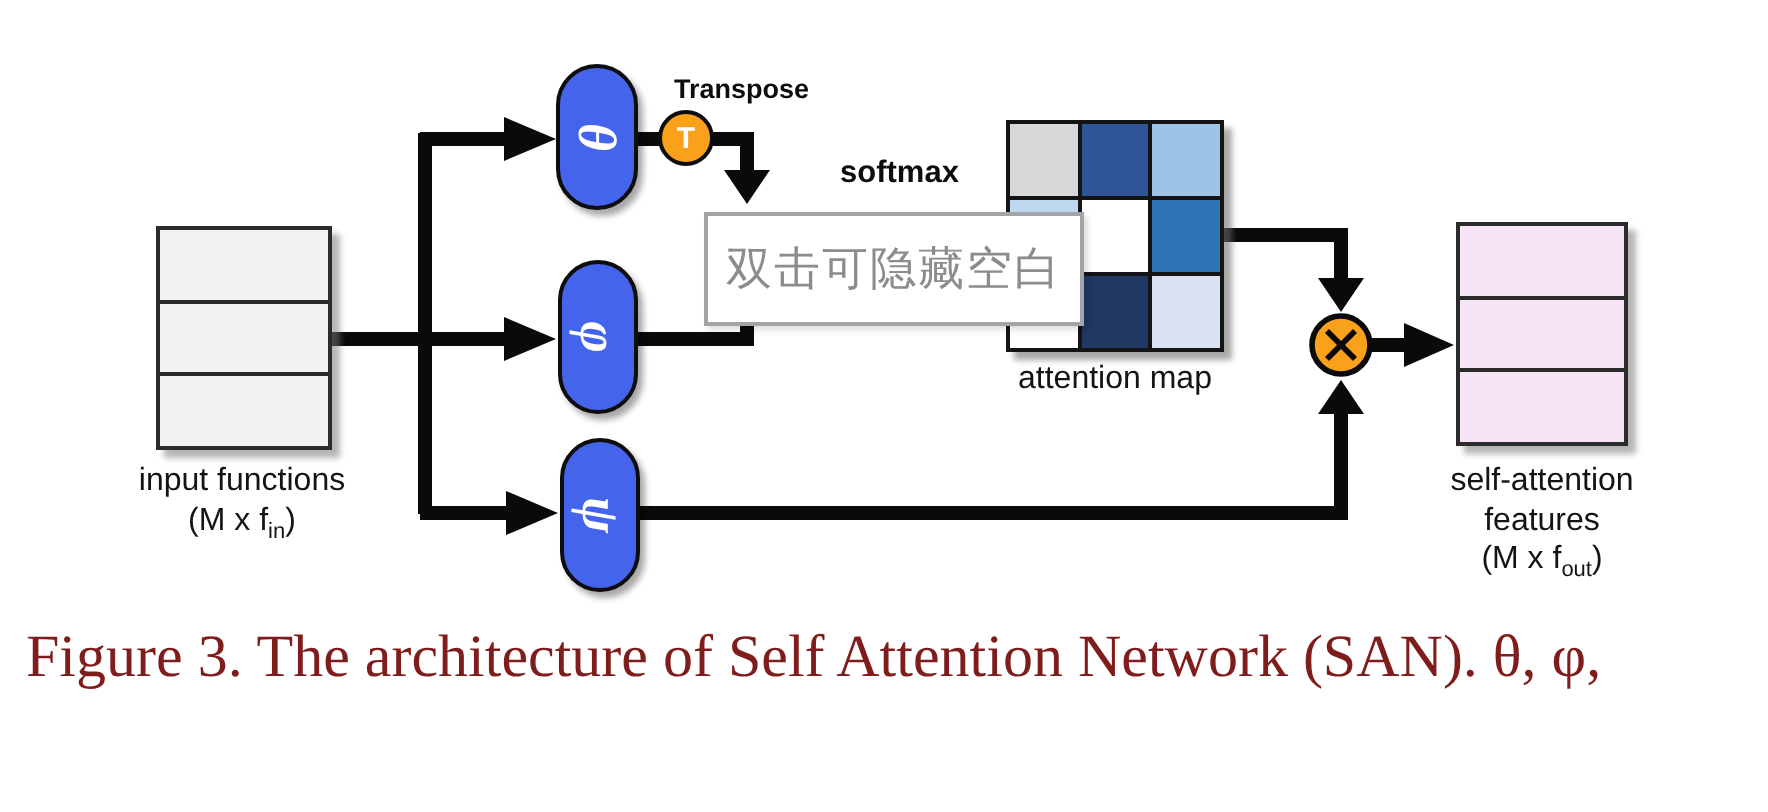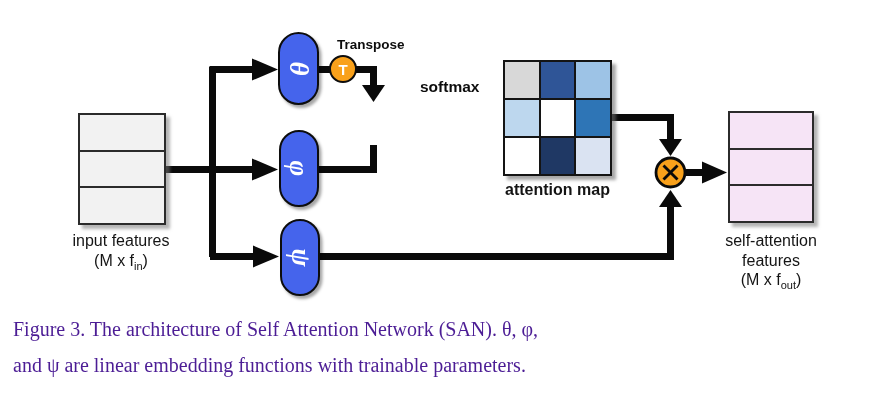--- a/index.html
+++ b/index.html
@@ -45,34 +45,34 @@
   #attention-grid{position:absolute;left:503px;top:60px;width:105px;height:112px;z-index:10;
                   background:#141414;display:grid;
                   grid-template-columns:repeat(3,1fr);grid-template-rows:repeat(3,1fr);
                   gap:2px;padding:2px;box-shadow:4px 4px 3px rgba(110,110,110,.6);}
   #attention-grid .cell{width:100%;height:100%;}
 
   
   .shape-label{position:absolute;z-index:12;text-align:center;color:#141414;
                font-size:16px;line-height:19.5px;}
   #input-label{left:46px;top:231px;width:150px;}
-  #attmap-label{left:482px;top:180px;width:151px;font-weight:bold;}
+  #attmap-label{left:482px;top:180px;width:151px;}
   #output-label{left:696px;top:231px;width:150px;}
   .shape-label sub{font-size:11px;}
 
   
   #tooltip{position:absolute;left:352px;top:106px;width:186px;height:53px;z-index:50;
            background:#ffffff;border:2px solid #a3a3a8;
            display:flex;align-items:center;justify-content:center;
            color:#8c8c8c;font-size:23px;letter-spacing:1px;
            box-shadow:2px 2px 3px rgba(0,0,0,.13);}
 
   
   #caption{position:absolute;left:13px;top:311px;width:868px;z-index:12;
-           font-family:"Liberation Serif",serif;font-size:20px;line-height:36px;color:#4c1d95;}
+           font-family:"Liberation Serif",serif;font-size:30px;line-height:36px;color:#7f1d1d;}
 </style>
 </head>
 <body>
 
 <div id="canvas">
 
   <svg id="wires" width="884" height="406">
     <g stroke="#0a0a0a" stroke-width="7" fill="none">
       <g>
         <path d="M163,169.5 H253"></path>
@@ -113,21 +113,21 @@
       <line x1="677.5" y1="165.5" x2="663.5" y2="179.5" stroke="#0a0a0a" stroke-width="2.8"></line>
     </g>
   </svg>
 
   <div id="input-box" class="featbox">
     <div class="row"></div>
     <div class="row"></div>
     <div class="row"></div>
   </div>
   <div id="input-label" class="shape-label">
-    <div>input features</div>
+    <div>input functions</div>
     <div><span>(M x f</span><sub>in</sub><span>)</span></div>
   </div>
 
   <div id="theta-capsule" class="capsule">
     <span class="glyph">θ</span>
   </div>
   <div id="phi-capsule" class="capsule">
     <span class="glyph">φ</span>
   </div>
   <div id="psi-capsule" class="capsule">
@@ -158,19 +158,21 @@
     <div class="row"></div>
     <div class="row"></div>
     <div class="row"></div>
   </div>
   <div id="output-label" class="shape-label">
     <div>self-attention</div>
     <div>features</div>
     <div><span>(M x f</span><sub>out</sub><span>)</span></div>
   </div>
 
+  <div id="tooltip">
+    <span>双击可隐藏空白</span>
+  </div>
 
   <div id="caption">
     <div>Figure 3. The architecture of Self Attention Network (SAN). θ, φ,</div>
-    <div>and ψ are linear embedding functions with trainable parameters.</div>
   </div>
 
 </div>
 
 </body></html>

